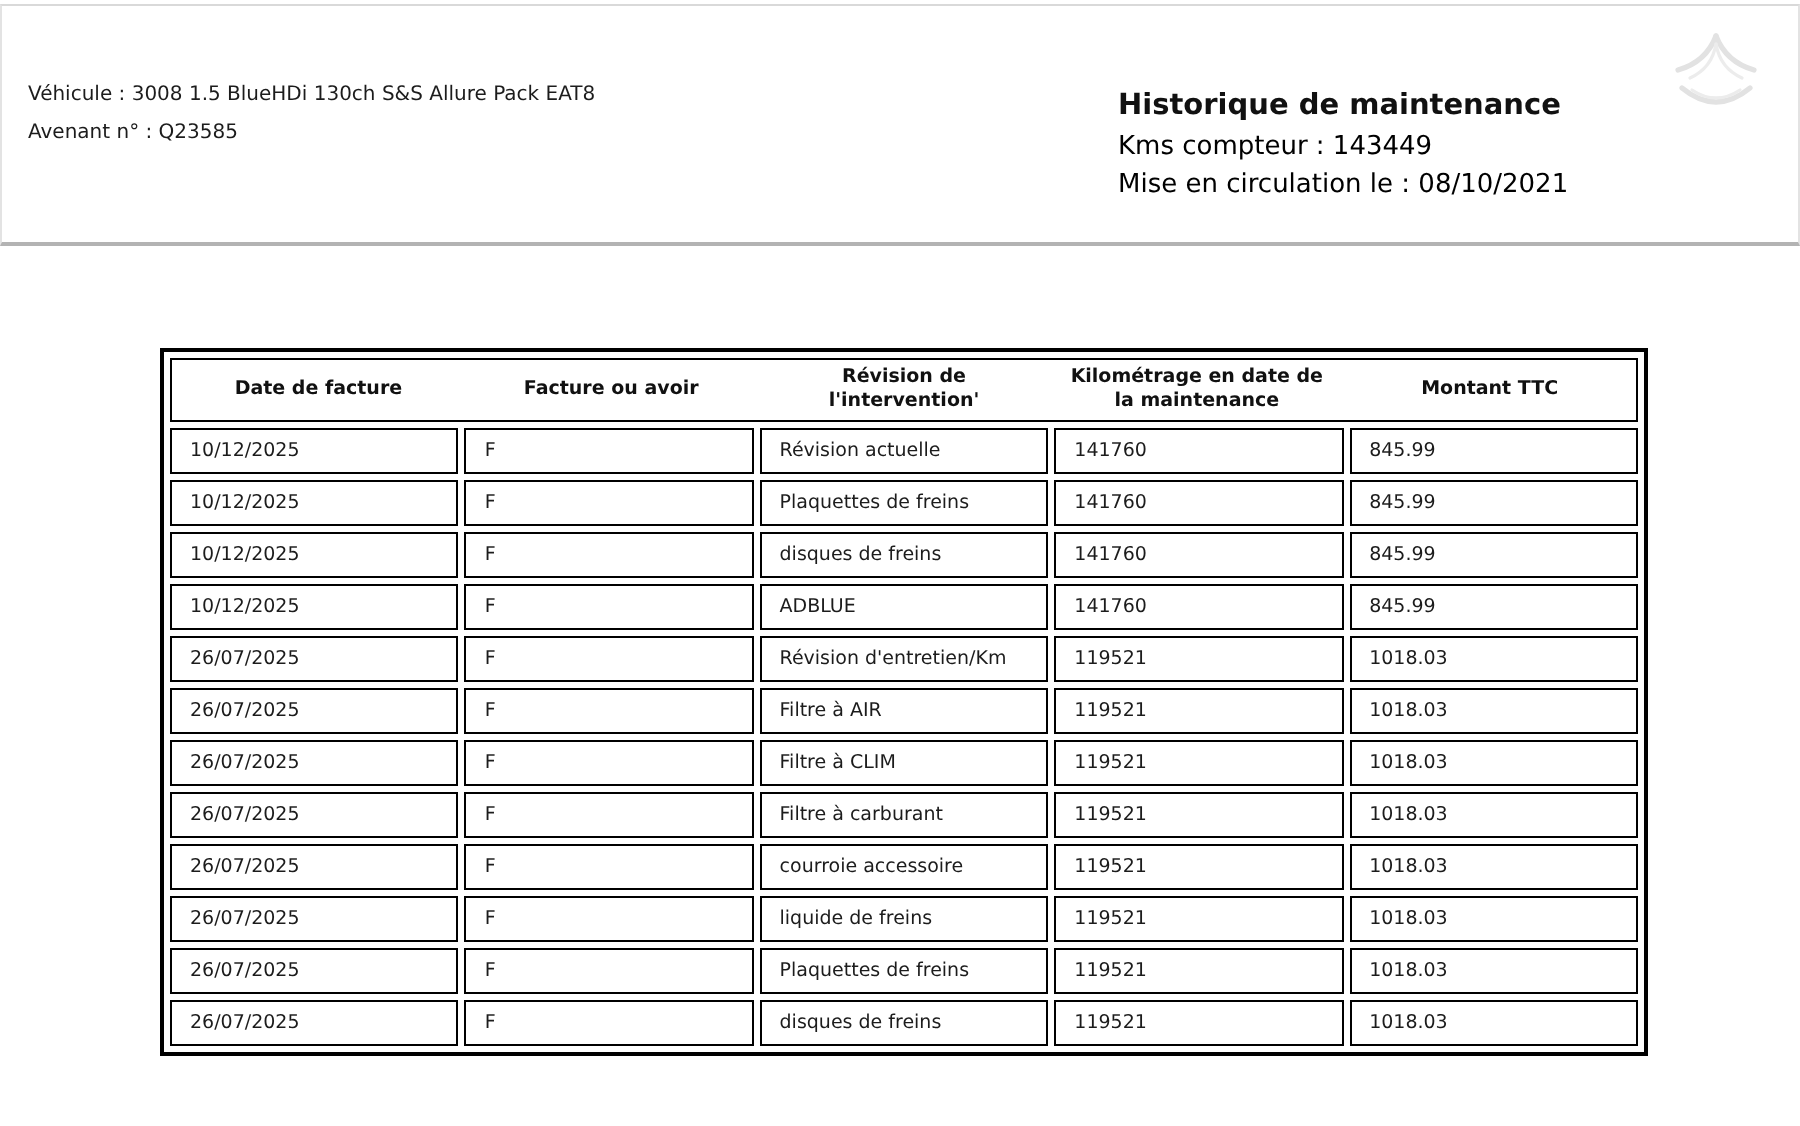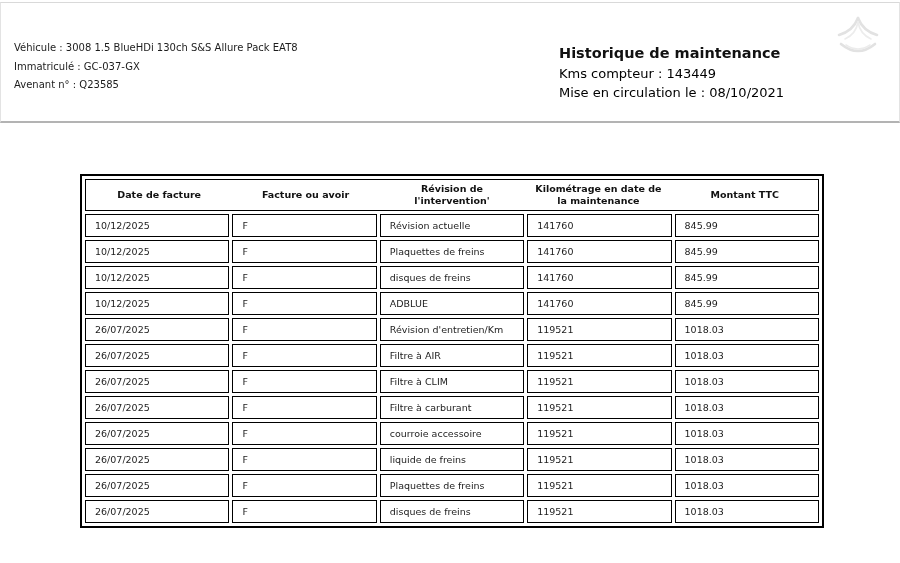--- a/index.html
+++ b/index.html
@@ -89,21 +89,20 @@
   .maint-table td.head-cell {
     height: 30px;
     padding: 0;
     white-space: normal;
   }
   .head-flex {
     display: flex;
     align-items: center;
     width: 100%;
     height: 100%;
-    justify-content: flex-end;
   }
   .head-flex .hcol {
     flex: 1 1 0;
     text-align: center;
     font-weight: bold;
     font-size: 9.5px;
     line-height: 1.25;
     color: #111111;
     padding: 0 4px;
   }
@@ -112,21 +111,20 @@
 <body>
 
 <div id="page">
 
   <div class="header-box">
 
     <div class="vehicle-block">
 
         <div>Véhicule : 3008 1.5 BlueHDi 130ch S&amp;S Allure Pack EAT8</div>
 
-        <div>Immatriculé : GC-037-GX</div>
 
         <div>Avenant n° : Q23585</div>
 
       </div>
 
     <div class="doc-title">Historique de maintenance</div>
 
     <div class="meter-block">
 
         <div>Kms compteur : 143449</div>

